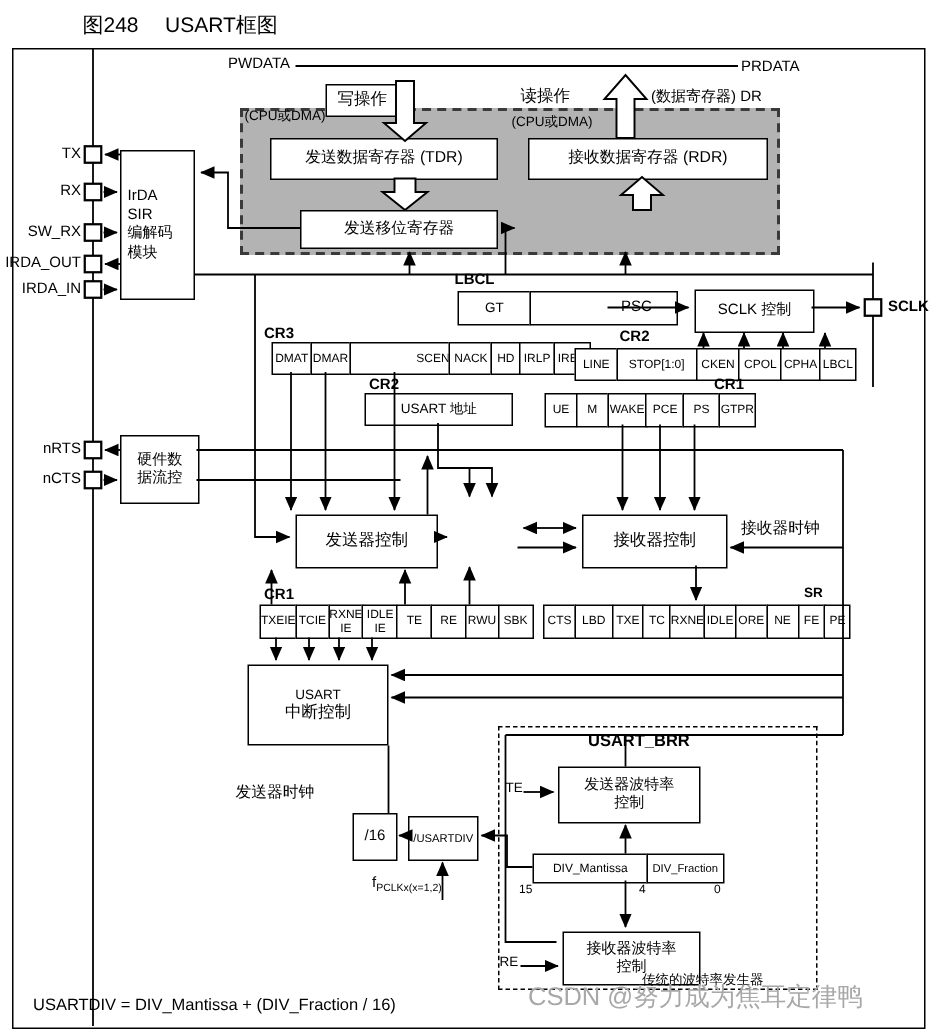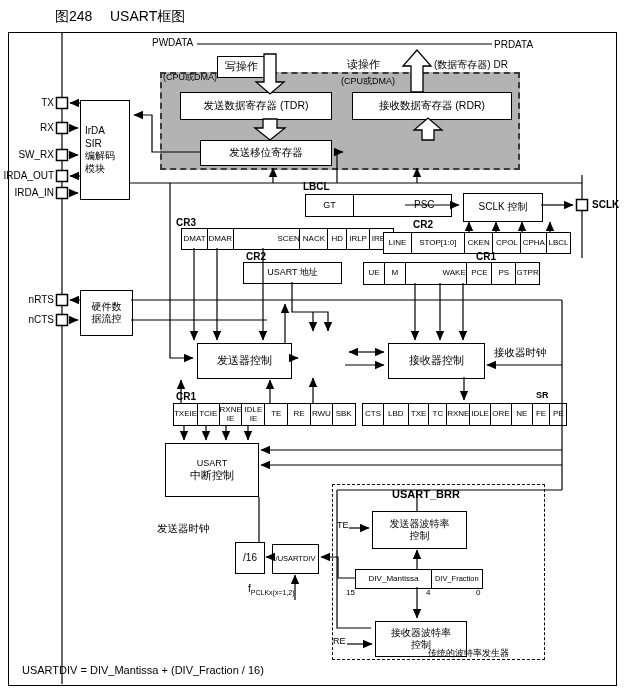--- a/index.html
+++ b/index.html
@@ -108,21 +108,21 @@
 
 <span class="lbl regname" style="left:246px;top:251px;">CR2</span>
 <div class="box" style="left:243px;top:262px;width:97px;height:20px;font-size:9px;">
       <span>USART 地址</span>
     </div>
 
 <span class="lbl regname" style="left:476px;top:251px;">CR1</span>
 <div class="row" style="left:363px;top:262px;">
   <div class="cell" style="width:20px;height:21px;">UE</div>
   <div class="cell" style="width:20px;height:21px;">M</div>
-  <div class="cell" style="width:25px;height:21px;padding-left:36px;">WAKE</div>
+  <div class="cell" style="width:25px;height:21px;">WAKE</div>
   <div class="cell" style="width:24px;height:21px;">PCE</div>
   <div class="cell" style="width:23px;height:21px;">PS</div>
   <div class="cell" style="width:23px;height:21px;">GTPR</div>
 </div>
 
 <div class="box" style="left:197px;top:343px;width:93px;height:34px;font-size:11px;">
       <span>发送器控制</span>
     </div>
 <div class="box" style="left:388px;top:343px;width:95px;height:34px;font-size:11px;">
       <span>接收器控制</span>
@@ -183,20 +183,21 @@
 <span class="lbl" style="left:426px;top:589px;font-size:8px;">4</span>
 <span class="lbl" style="left:476px;top:589px;font-size:8px;">0</span>
 <span class="lbl" style="left:333px;top:637px;font-size:9px;">RE</span>
 <div class="box" style="left:375px;top:621px;width:90px;height:34px;font-size:10px;">
       <span>接收器波特率</span>
       <span>控制</span>
     </div>
 <span class="lbl" style="left:428px;top:649px;font-size:9px;">传统的波特率发生器</span>
 
 <span class="lbl" style="left:22px;top:664px;font-size:11px;">USARTDIV = DIV_Mantissa + (DIV_Fraction / 16)</span>
+<span class="watermark">CSDN @努力成为焦耳定律鸭</span>
 
 <svg class="wires" width="625" height="690" viewBox="0 0 625 690">
   <defs>
     <marker id="ah" markerWidth="9" markerHeight="8" refX="7.5" refY="3.5" orient="auto">
       <polygon points="0,0 8,3.5 0,7" fill="#000"></polygon>
     </marker>
   </defs>
   <g stroke="#000" stroke-width="1.2" fill="none">
 
     <line x1="62" y1="32" x2="62" y2="684"></line>

